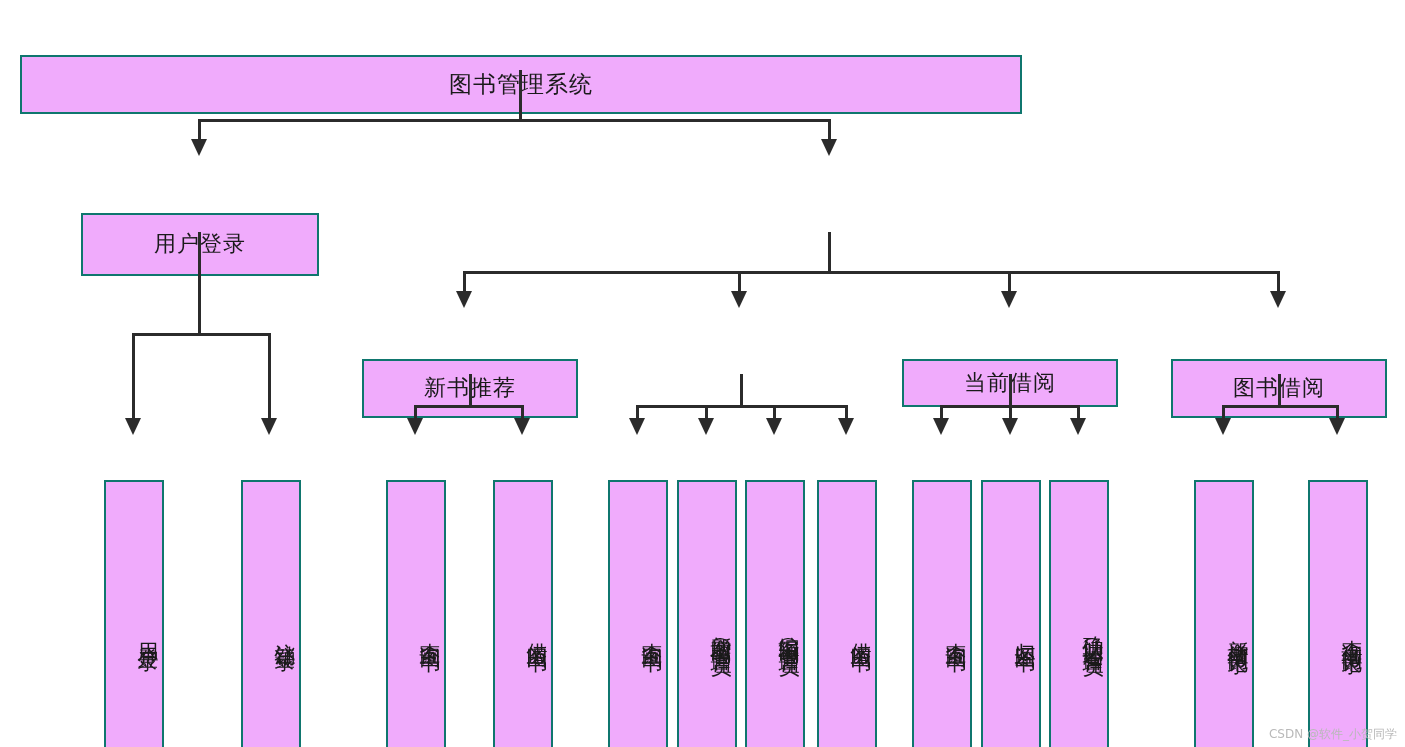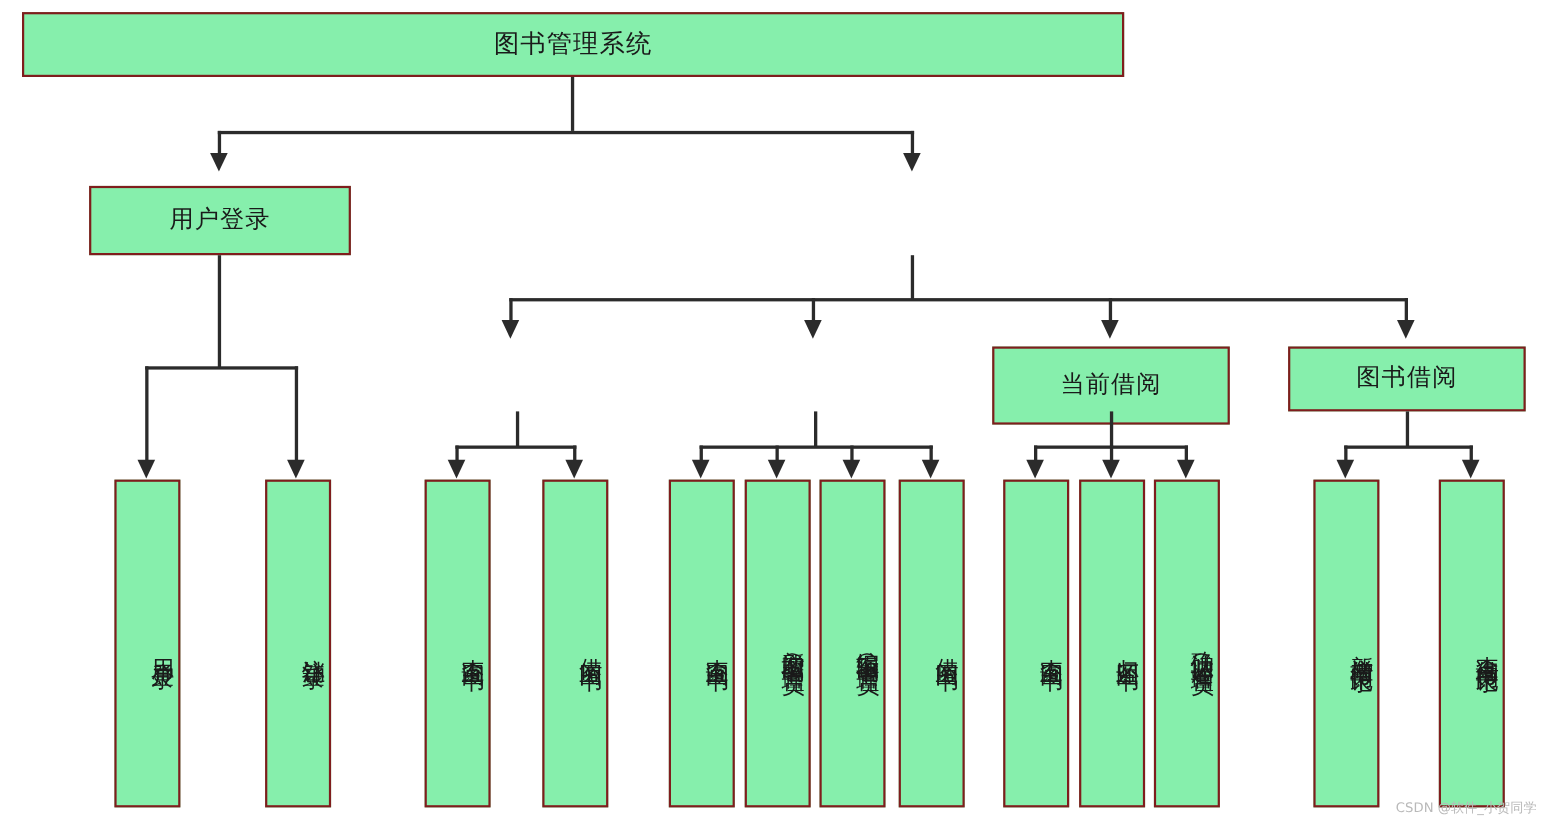--- a/index.html
+++ b/index.html
@@ -16,26 +16,27 @@
     width: 1405px;
     height: 747px;
     background: #ffffff;
     overflow: hidden;
   }
 
   
   .node {
     position: absolute;
     box-sizing: border-box;
-    background: #86efac;
-    border: 2px solid #7f1d1d;
+    background: #f0abfc;
+    border: 2px solid #0f766e;
     display: flex;
     align-items: center;
     justify-content: center;
     color: #1a1a1a;
+    margin-top: 44px;
   }
   .node.h {
     
     font-size: 22px;
     letter-spacing: 1px;
     line-height: 1.2;
   }
   .node.root {
     font-size: 23px;
   }
@@ -122,21 +123,24 @@
 
   <div class="ln v" style="left:738px; top:271px; width:3px; height:22px;"></div>
   <div class="arrow" style="left:731px; top:291px;"></div>
 
   <div class="ln v" style="left:1008px; top:271px; width:3px; height:22px;"></div>
   <div class="arrow" style="left:1001px; top:291px;"></div>
 
   <div class="ln v" style="left:1277px; top:271px; width:3px; height:22px;"></div>
   <div class="arrow" style="left:1270px; top:291px;"></div>
 
-  <div class="node h" style="left:902px; top:315px; width:216px; height:71px;">
+  <div class="node h" style="left:362px; top:315px; width:216px; height:59px;">
+    <span>新书推荐</span>
+  </div>
+  <div class="node h" style="left:902px; top:315px; width:216px; height:48px;">
     <span>当前借阅</span>
   </div>
   <div class="node h" style="left:1171px; top:315px; width:216px; height:59px;">
     <span>图书借阅</span>
   </div>
 
   <div class="ln v" style="left:469px; top:374px; width:3px; height:33px;"></div>
   <div class="ln h" style="left:414px; top:405px; width:110px; height:3px;"></div>
   <div class="ln v" style="left:414px; top:405px; width:3px; height:15px;"></div>
   <div class="arrow" style="left:407px; top:418px;"></div>

